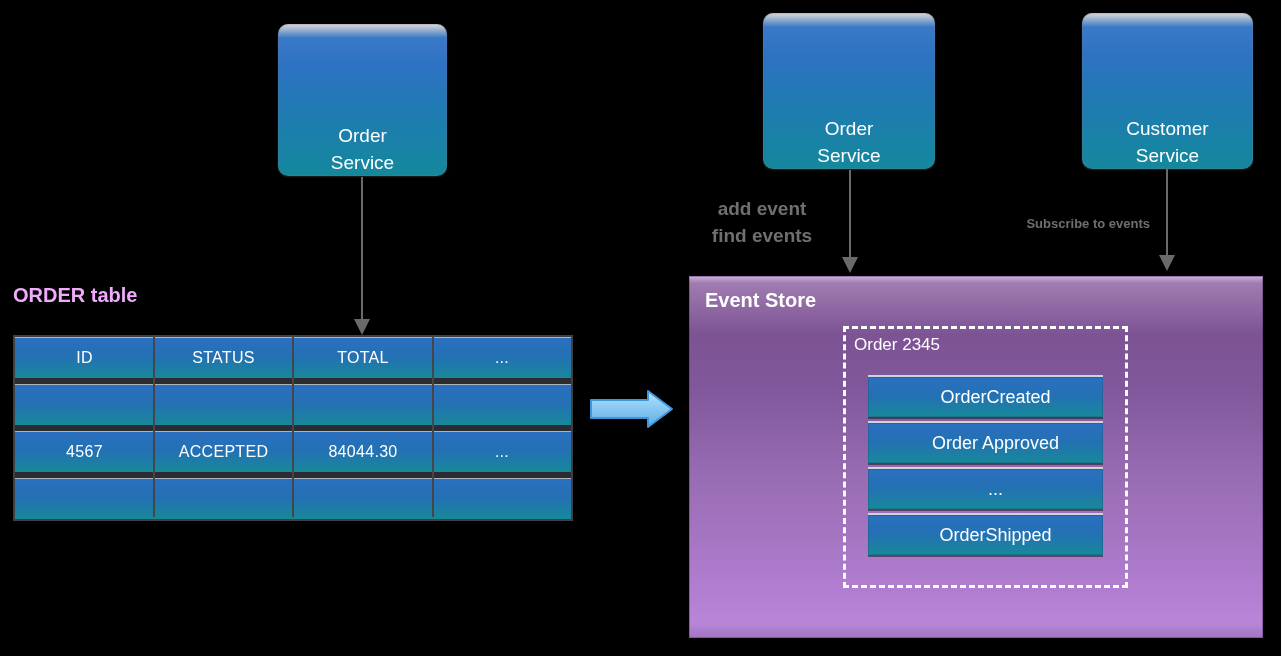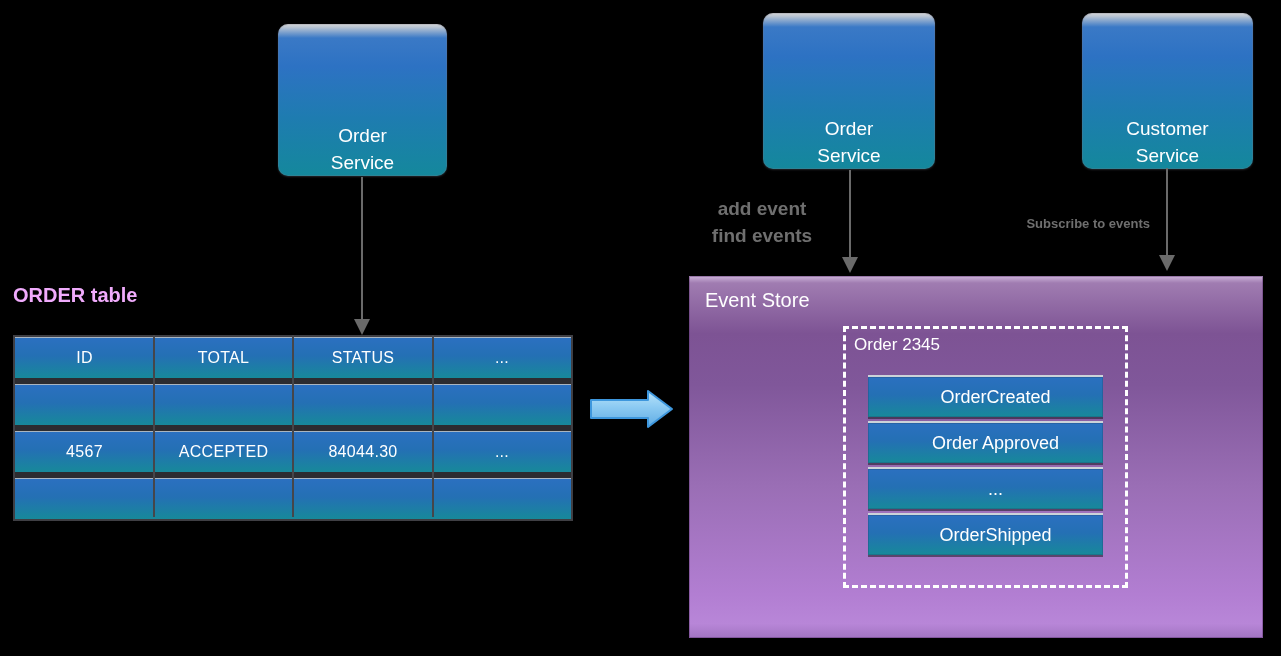--- a/index.html
+++ b/index.html
@@ -48,21 +48,21 @@
   
   #flow-arrow { position:absolute; left:590px; top:389px; }
   
   #event-store {
     position:absolute; left:689px; top:276px; width:574px; height:362px;
     background:linear-gradient(180deg,
       #cdb4da 0px, #a07cb1 7px, #7d5394 16%, #80579a 30%,
       #9a6eb5 58%, #b27ed2 88%, #b886d8 96%, #a274c2 100%);
     box-shadow:inset 0 0 0 1px rgba(90,50,110,.45);
   }
-  #event-store-title { position:absolute; left:16px; top:13px; color:#fff; font-size:20px; }
+  #event-store-title { position:absolute; left:16px; top:13px; color:#fff; font-size:20px;font-weight:bold; }
   #order-aggregate {
     position:absolute; left:154px; top:50px; width:285px; height:262px;
     border:3px dashed #ffffff;
   }
   #order-aggregate-label { position:absolute; left:8px; top:6px; color:#fff; font-size:17px; }
   #event-bars { position:absolute; left:22px; top:46px; width:235px; }
   .event-bar {
     height:42px; margin-bottom:4px;
     border-top:2px solid #ccd3d9;
     background:linear-gradient(180deg,#2b70c0 0%, #2470b4 45%, #17899a 100%);
@@ -82,22 +82,22 @@
   </div>
 
   <div class="stem" style="left:361px; top:177px; height:143px;"></div>
   <div class="head-down" style="left:354px; top:319px;"></div>
 
   <div id="order-table-label">ORDER table</div>
 
   <div id="order-table">
     <div class="t-row">
       <div class="t-cell">ID</div>
+      <div class="t-cell">STATUS</div>
       <div class="t-cell">TOTAL</div>
-      <div class="t-cell">STATUS</div>
       <div class="t-cell">...</div>
     </div>
     <div class="t-row">
       <div class="t-cell"></div>
       <div class="t-cell"></div>
       <div class="t-cell"></div>
       <div class="t-cell"></div>
     </div>
     <div class="t-row">
       <div class="t-cell">4567</div>

